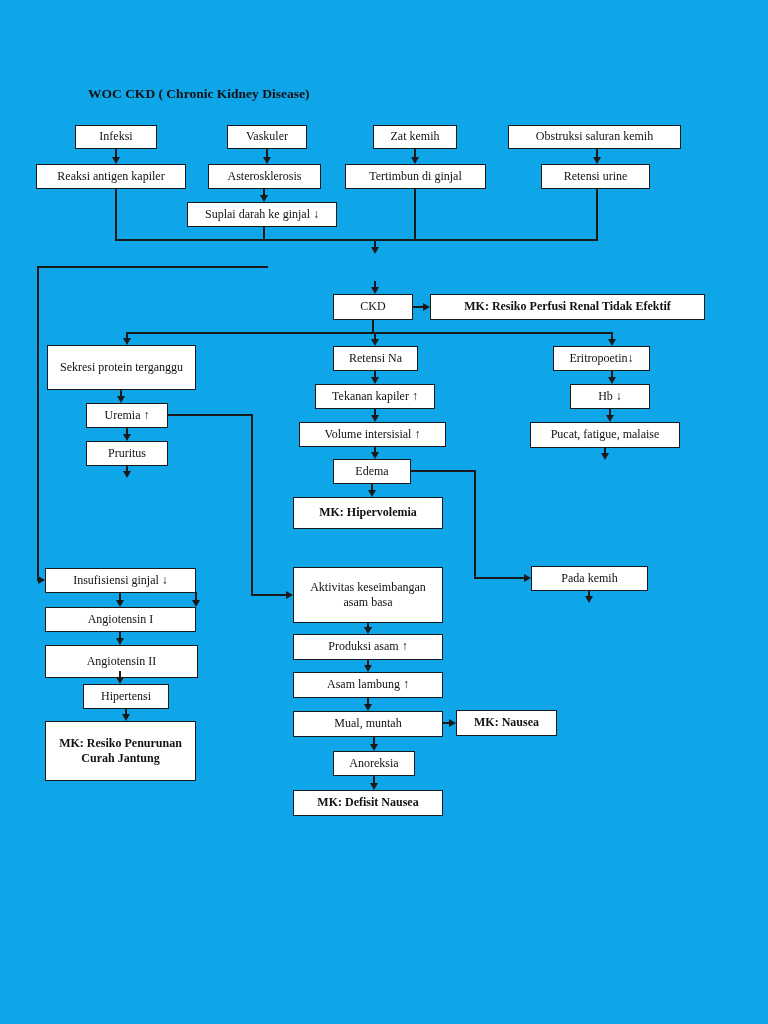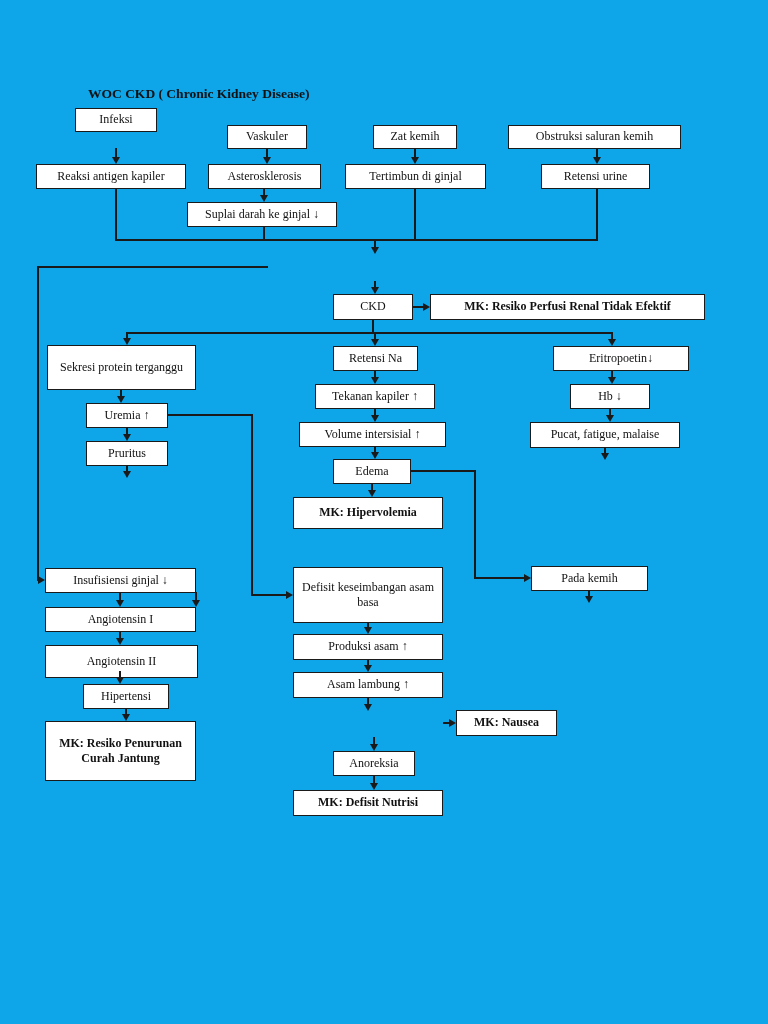--- a/index.html
+++ b/index.html
@@ -17,21 +17,21 @@
   .ah-r { position:absolute; width:0; height:0; border-top:4px solid transparent;
           border-bottom:4px solid transparent; border-left:7px solid #1a1a1a; }
 </style>
 </head>
 <body>
 
 <div id="canvas">
 
   <div class="title" style="left:88px;top:86px">WOC CKD ( Chronic Kidney Disease)</div>
 
-  <div class="node" style="left:75px;top:108px;width:82px;height:24px">Infeksi</div>
+  <div class="node" style="left:75px;top:125px;width:82px;height:24px">Infeksi</div>
   <div class="node" style="left:227px;top:125px;width:80px;height:24px">Vaskuler</div>
   <div class="node" style="left:373px;top:125px;width:84px;height:24px">Zat kemih</div>
   <div class="node" style="left:508px;top:125px;width:173px;height:24px">Obstruksi saluran kemih</div>
 
   <div class="node" style="left:36px;top:164px;width:150px;height:25px">Reaksi antigen kapiler</div>
   <div class="node" style="left:208px;top:164px;width:113px;height:25px">Asterosklerosis</div>
   <div class="node" style="left:345px;top:164px;width:141px;height:25px">Tertimbun di ginjal</div>
   <div class="node" style="left:541px;top:164px;width:109px;height:25px">Retensi urine</div>
 
   <div class="node" style="left:187px;top:202px;width:150px;height:25px">Suplai darah ke ginjal ↓</div>
@@ -42,36 +42,37 @@
   <div class="node" style="left:47px;top:345px;width:149px;height:45px">Sekresi protein terganggu</div>
   <div class="node" style="left:86px;top:403px;width:82px;height:25px">Uremia ↑</div>
   <div class="node" style="left:86px;top:441px;width:82px;height:25px">Pruritus</div>
 
   <div class="node" style="left:333px;top:346px;width:85px;height:25px">Retensi Na</div>
   <div class="node" style="left:315px;top:384px;width:120px;height:25px">Tekanan kapiler ↑</div>
   <div class="node" style="left:299px;top:422px;width:147px;height:25px">Volume intersisial ↑</div>
   <div class="node" style="left:333px;top:459px;width:78px;height:25px">Edema</div>
   <div class="node bold" style="left:293px;top:497px;width:150px;height:32px">MK: Hipervolemia</div>
 
-  <div class="node" style="left:553px;top:346px;width:136px;height:25px">Eritropoetin↓</div>
+  <div class="node" style="left:553px;top:346px;width:97px;height:25px">Eritropoetin↓</div>
   <div class="node" style="left:570px;top:384px;width:80px;height:25px">Hb ↓</div>
   <div class="node" style="left:530px;top:422px;width:150px;height:26px">Pucat, fatigue, malaise</div>
 
   <div class="node" style="left:45px;top:568px;width:151px;height:25px">Insufisiensi ginjal ↓</div>
   <div class="node" style="left:45px;top:607px;width:151px;height:25px">Angiotensin I</div>
   <div class="node" style="left:45px;top:645px;width:153px;height:33px">Angiotensin II</div>
   <div class="node" style="left:83px;top:684px;width:86px;height:25px">Hipertensi</div>
   <div class="node bold" style="left:45px;top:721px;width:151px;height:60px">MK: Resiko Penurunan Curah Jantung</div>
 
-  <div class="node" style="left:293px;top:567px;width:150px;height:56px">Defisit keseimbangan asam basa</div>
+  <div class="node" style="left:293px;top:567px;width:150px;height:56px">Aktivitas keseimbangan asam basa</div>
   <div class="node" style="left:293px;top:634px;width:150px;height:26px">Produksi asam  ↑</div>
   <div class="node" style="left:293px;top:672px;width:150px;height:26px">Asam lambung  ↑</div>
+  <div class="node" style="left:293px;top:711px;width:150px;height:26px">Mual, muntah</div>
   <div class="node bold" style="left:456px;top:710px;width:101px;height:26px">MK: Nausea</div>
   <div class="node" style="left:333px;top:751px;width:82px;height:25px">Anoreksia</div>
-  <div class="node bold" style="left:293px;top:790px;width:150px;height:26px">MK: Defisit Nutrisi</div>
+  <div class="node bold" style="left:293px;top:790px;width:150px;height:26px">MK: Defisit Nausea</div>
 
   <div class="node" style="left:531px;top:566px;width:117px;height:25px">Pada kemih</div>
 
   <div class="line" style="left:115.3px;top:188px;width:1.4px;height:52px"></div>
   <div class="line" style="left:263.3px;top:227px;width:1.4px;height:14px"></div>
   <div class="line" style="left:414.3px;top:188px;width:1.4px;height:53px"></div>
   <div class="line" style="left:596.3px;top:188px;width:1.4px;height:53px"></div>
   <div class="line" style="left:115.3px;top:239.3px;width:482px;height:1.4px"></div>
   <div class="line" style="left:37.3px;top:266.3px;width:230.7px;height:1.4px"></div>
   <div class="line" style="left:37.3px;top:266.3px;width:1.4px;height:315px"></div>

